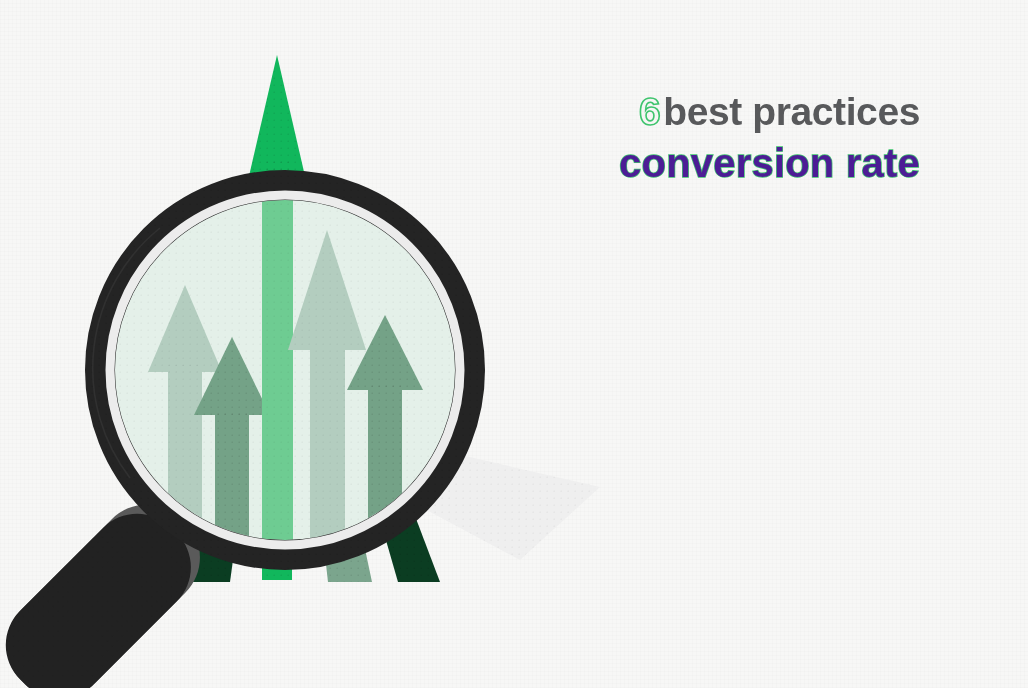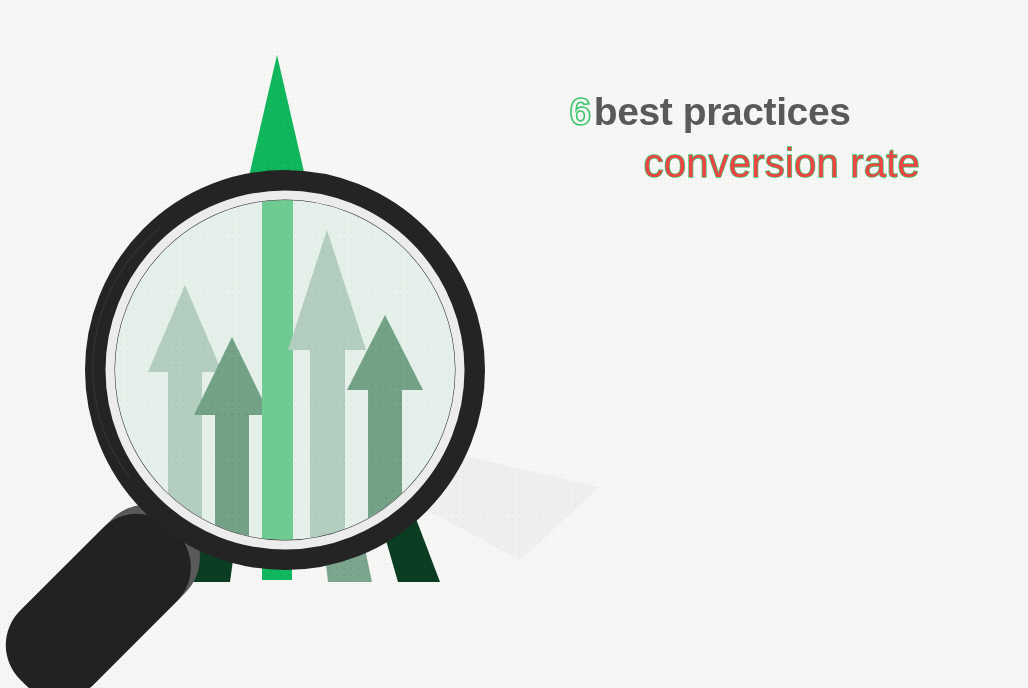--- a/index.html
+++ b/index.html
@@ -42,34 +42,33 @@
     text-align: right;
     line-height: 1.0;
     white-space: nowrap;
   }
   .hl-line {
     font-size: 39px;
     font-weight: 700;
     letter-spacing: -0.4px;
     color: #58595b;
     margin-bottom: 8px;
-    text-align: center;
   }
   .hl-num {
     color: transparent;
     -webkit-text-stroke: 1.6px #3ec46d;
     font-size: 39px;
     font-weight: 700;
     padding-right: 3px;
   }
   #hl-line3 {
     font-size: 40px;
-    font-weight: 400;
+    font-weight: 700;
     letter-spacing: 0.2px;
-    color: #ef4444;
+    color: #4c1d95;
     -webkit-text-stroke: 1.4px #3ec46d;
     paint-order: stroke fill;
     margin-top: 12px;
   }
 
   
   #illustration {
     position: absolute;
     left: 0;
     top: 0;

